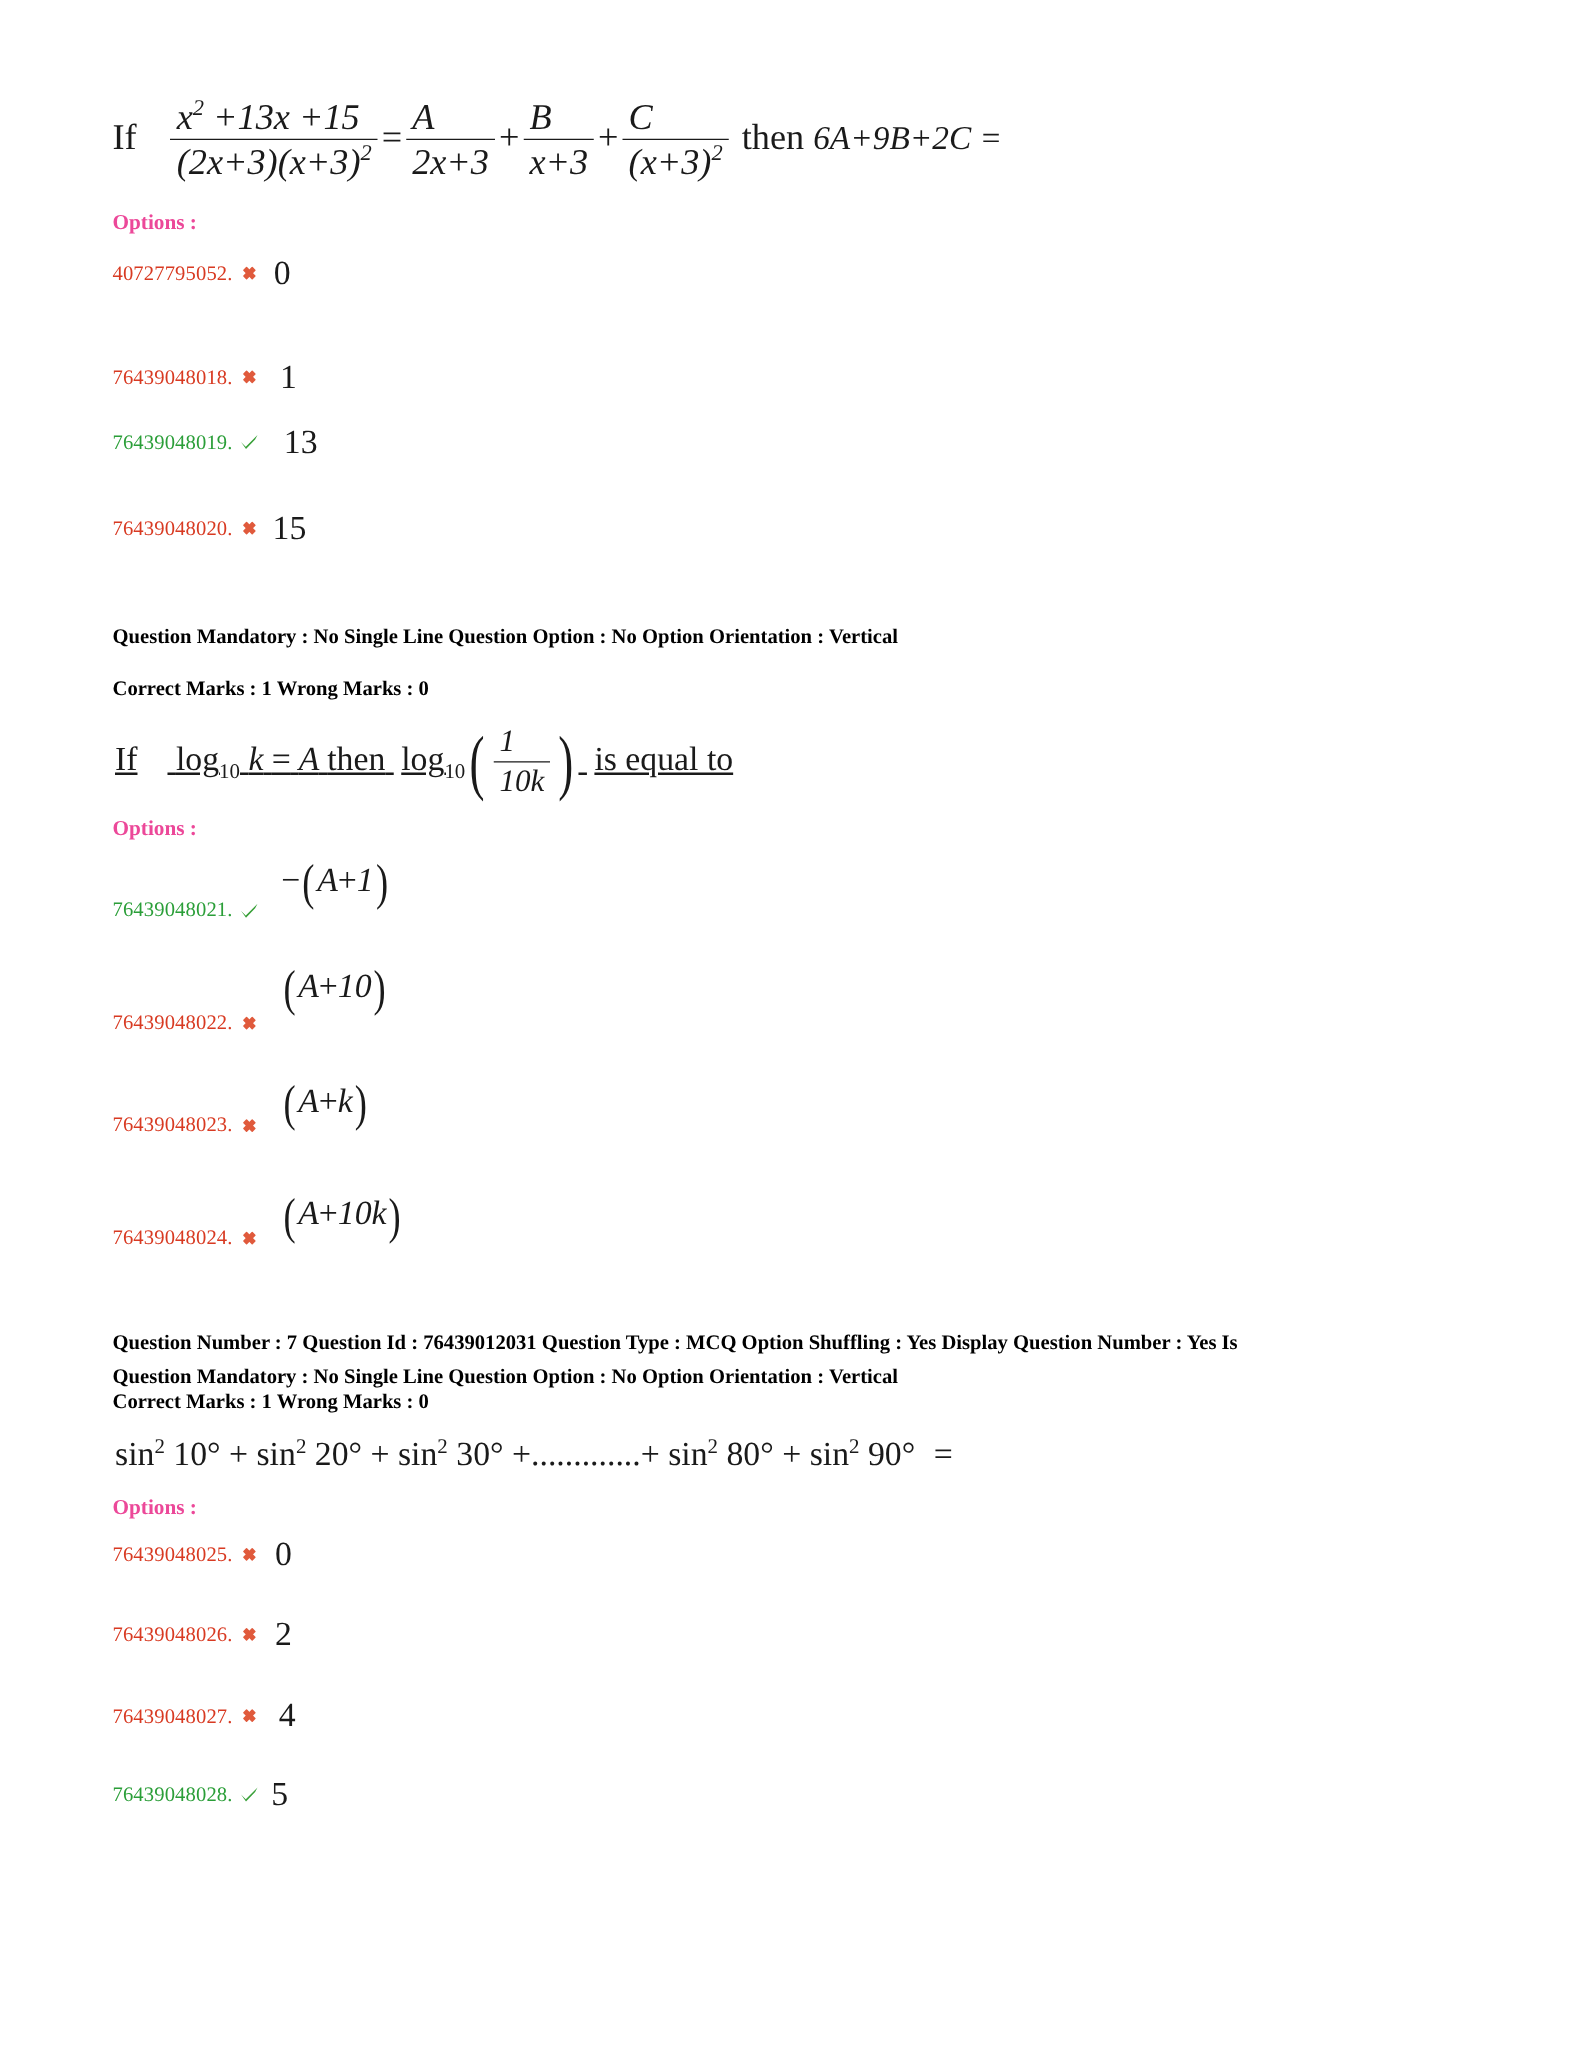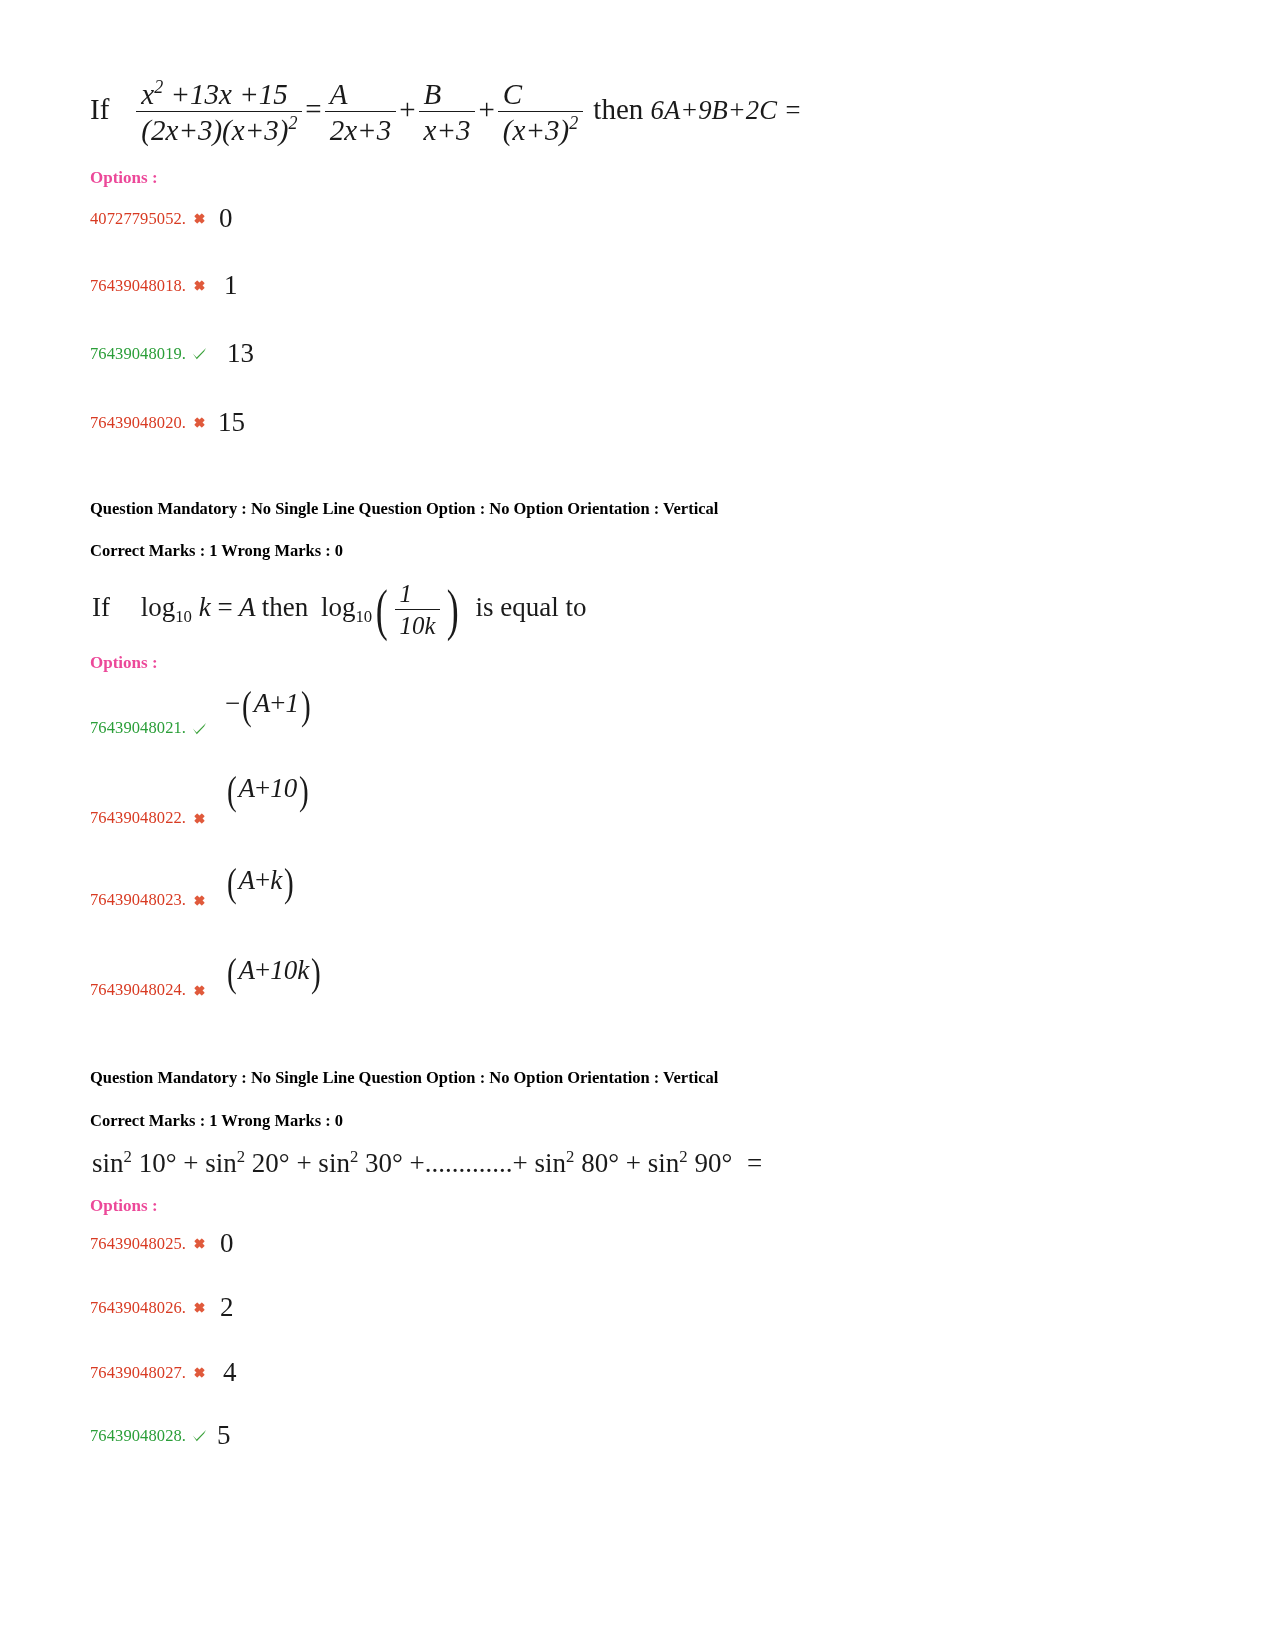--- a/index.html
+++ b/index.html
@@ -157,21 +157,21 @@
       <svg width="17" height="17" viewBox="0 0 17 17">
         <g fill="#e05a3c">
           <rect x="3.2" y="6.4" width="10.6" height="4.2" rx="0.6" transform="rotate(45 8.5 8.5)"></rect>
           <rect x="3.2" y="6.4" width="10.6" height="4.2" rx="0.6" transform="rotate(-45 8.5 8.5)"></rect>
         </g>
       </svg>
     </span>
     <span class="opt-val plain" style="margin-left:4px;">0</span>
   </div>
 
-  <div class="opt-row" style="left:90px; top:270px;text-align:right;">
+  <div class="opt-row" style="left:90px; top:286px;text-align:right;">
     <span class="opt-id wrong">76439048018.</span>
     <span class="mark">
       <svg width="17" height="17" viewBox="0 0 17 17">
         <g fill="#e05a3c">
           <rect x="3.2" y="6.4" width="10.6" height="4.2" rx="0.6" transform="rotate(45 8.5 8.5)"></rect>
           <rect x="3.2" y="6.4" width="10.6" height="4.2" rx="0.6" transform="rotate(-45 8.5 8.5)"></rect>
         </g>
       </svg>
     </span>
     <span class="opt-val plain" style="margin-left:9px;">1</span>
@@ -198,21 +198,21 @@
       </svg>
     </span>
     <span class="opt-val plain" style="margin-left:3px;">15</span>
   </div>
 
   <div class="meta-block" style="left:90px; top:494px;">
     <div class="meta-line2">Question Mandatory : No Single Line Question Option : No Option Orientation : Vertical</div>
   </div>
   <div class="meta-block" style="left:90px; top:540px;">Correct Marks : 1 Wrong Marks : 0</div>
 
-  <div class="q-expr math" style="left:92px; top:580px; font-size:27px;">
+  <div class="q-expr math" style="left:92px; top:580px; font-size:27px;text-decoration:underline;">
     <span class="q-expr-lead">If</span>
     <span class="up"><span>log</span><sub class="sb">10</sub></span>
     <i>k</i>
     <span class="up">=</span>
     <i>A</i>
     <span class="up">then</span>
     <span class="up" style="margin-left:6px;"><span>log</span><sub class="sb">10</sub></span><span class="paren-big">(</span><span class="frac" style="font-size:0.92em;"><span class="num">1</span><span class="den">10<i>k</i></span></span><span class="paren-big">)</span>
     <span class="up" style="margin-left:6px;">is equal to</span>
   </div>
 
@@ -269,20 +269,21 @@
       <svg width="17" height="17" viewBox="0 0 17 17">
         <g fill="#e05a3c">
           <rect x="3.2" y="6.4" width="10.6" height="4.2" rx="0.6" transform="rotate(45 8.5 8.5)"></rect>
           <rect x="3.2" y="6.4" width="10.6" height="4.2" rx="0.6" transform="rotate(-45 8.5 8.5)"></rect>
         </g>
       </svg>
     </span>
   </div>
 
   <div class="meta-block" style="left:90px; top:1063px;">
+    <div>Question Number : 7 Question Id : 76439012031 Question Type : MCQ Option Shuffling : Yes Display Question Number : Yes Is</div>
     <div class="meta-line2">Question Mandatory : No Single Line Question Option : No Option Orientation : Vertical</div>
   </div>
   <div class="meta-block" style="left:90px; top:1110px;">Correct Marks : 1 Wrong Marks : 0</div>
 
   <div class="q-expr math" style="left:92px; top:1148px; font-size:27px;">
     <span class="up">sin<sup class="exp" style="font-style:normal;">2</sup></span>&nbsp;<span class="up">10</span><span class="up">°</span>
     <span class="up">+ sin<sup class="exp" style="font-style:normal;">2</sup></span>&nbsp;<span class="up">20</span><span class="up">°</span>
     <span class="up">+ sin<sup class="exp" style="font-style:normal;">2</sup></span>&nbsp;<span class="up">30</span><span class="up">°</span>
     <span class="up">+.............+</span>
     <span class="up">sin<sup class="exp" style="font-style:normal;">2</sup></span>&nbsp;<span class="up">80</span><span class="up">°</span>

